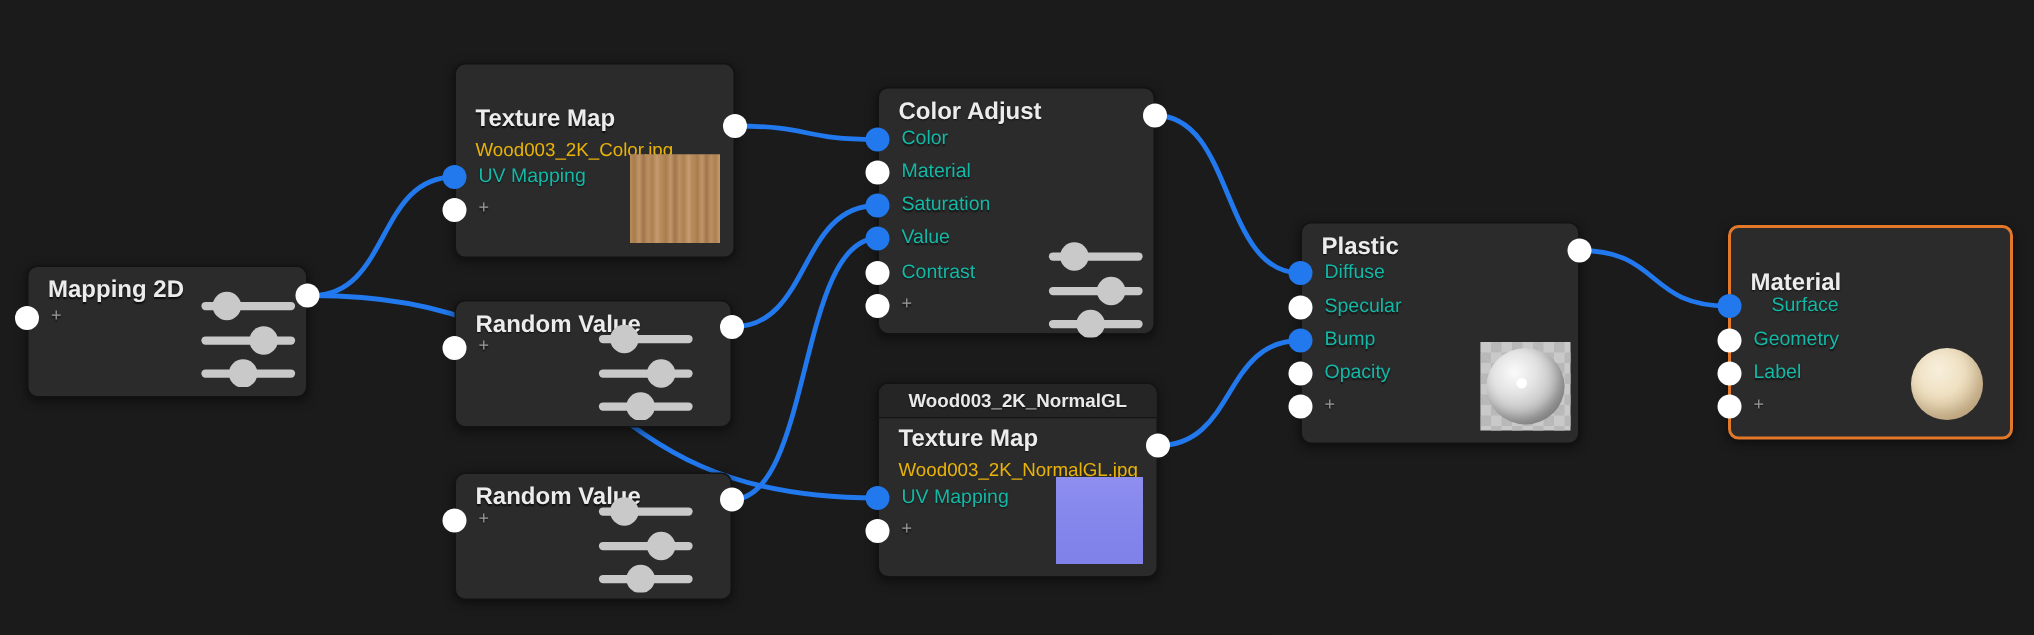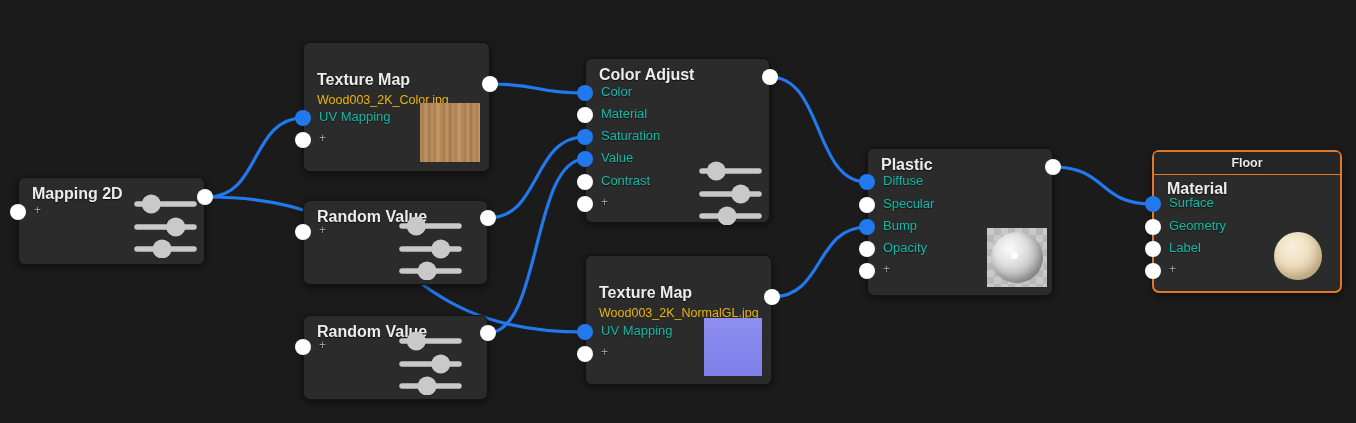--- a/index.html
+++ b/index.html
@@ -219,20 +219,21 @@
         <svg width="70" height="68" viewBox="0 0 70 68" class="sliders-icon" style="left: 110px; top: 98px;">
           <line x1="6" x2="63" y1="14" y2="14" stroke="#c9c9c9" stroke-width="5.5" stroke-linecap="round"></line>
           <circle cx="20.25" cy="14" r="9.5" fill="#c9c9c9"></circle>
           <line x1="6" x2="63" y1="37" y2="37" stroke="#c9c9c9" stroke-width="5.5" stroke-linecap="round"></line>
           <circle cx="44.760000000000005" cy="37" r="9.5" fill="#c9c9c9"></circle>
           <line x1="6" x2="63" y1="59" y2="59" stroke="#c9c9c9" stroke-width="5.5" stroke-linecap="round"></line>
           <circle cx="31.080000000000002" cy="59" r="9.5" fill="#c9c9c9"></circle>
         </svg>
       </div>
       <div class="node" style="left: 585px; top: 255px; width: 187px; height: 130px;">
+        <div class="node-header">Wood003_2K_NormalGL</div>
         <div class="node-title" style="top: 28px;">Texture Map</div>
         <div class="node-subtitle" style="top: 50px;">Wood003_2K_NormalGL.jpg</div>
         <div class="port blue" style="left: -9px; top: 68px;"></div>
         <div class="port-label" style="left: 15px; top: 67px;">UV Mapping</div>
         <div class="port white" style="left: -9px; top: 90px;"></div>
         <div class="port-label plus" style="left: 15px; top: 89px;">+</div>
         <div class="port" style="right: -9px; top: 33px;"></div>
         <div class="thumb normal" style="left: 118px; top: 62px; width: 58px; height: 58px;"></div>
       </div>
       <div class="node" style="left: 867px; top: 148px; width: 186px; height: 148px;">
@@ -248,24 +249,23 @@
         <div class="port white" style="left: -9px; top: 114px;"></div>
         <div class="port-label plus" style="left: 15px; top: 113px;">+</div>
         <div class="port" style="right: -9px; top: 10px;"></div>
         <div class="thumb plastic" style="left: 119px; top: 79px; width: 60px; height: 59px;">
           <div class="sphere grey">
             <div class="spec-dot"></div>
           </div>
         </div>
       </div>
       <div class="node selected" style="left: 1152px; top: 150px; width: 190px; height: 143px;">
-        <div class="node-header">Floor</div>
         <div class="node-title" style="top: 28px;">Material</div>
         <div class="port blue" style="left: -9px; top: 44px;"></div>
-        <div class="port-label" style="left: 15px; top: 43px;">Surface</div>
+        <div class="port-label" style="left: 27px; top: 43px;">Surface</div>
         <div class="port white" style="left: -9px; top: 67px;"></div>
         <div class="port-label" style="left: 15px; top: 66px;">Geometry</div>
         <div class="port white" style="left: -9px; top: 89px;"></div>
         <div class="port-label" style="left: 15px; top: 88px;">Label</div>
         <div class="port white" style="left: -9px; top: 111px;"></div>
         <div class="port-label plus" style="left: 15px; top: 110px;">+</div>
         <div class="thumb" style="left: 120px; top: 80px; width: 48px; height: 48px;">
           <div class="sphere cream"></div>
         </div>
       </div>

